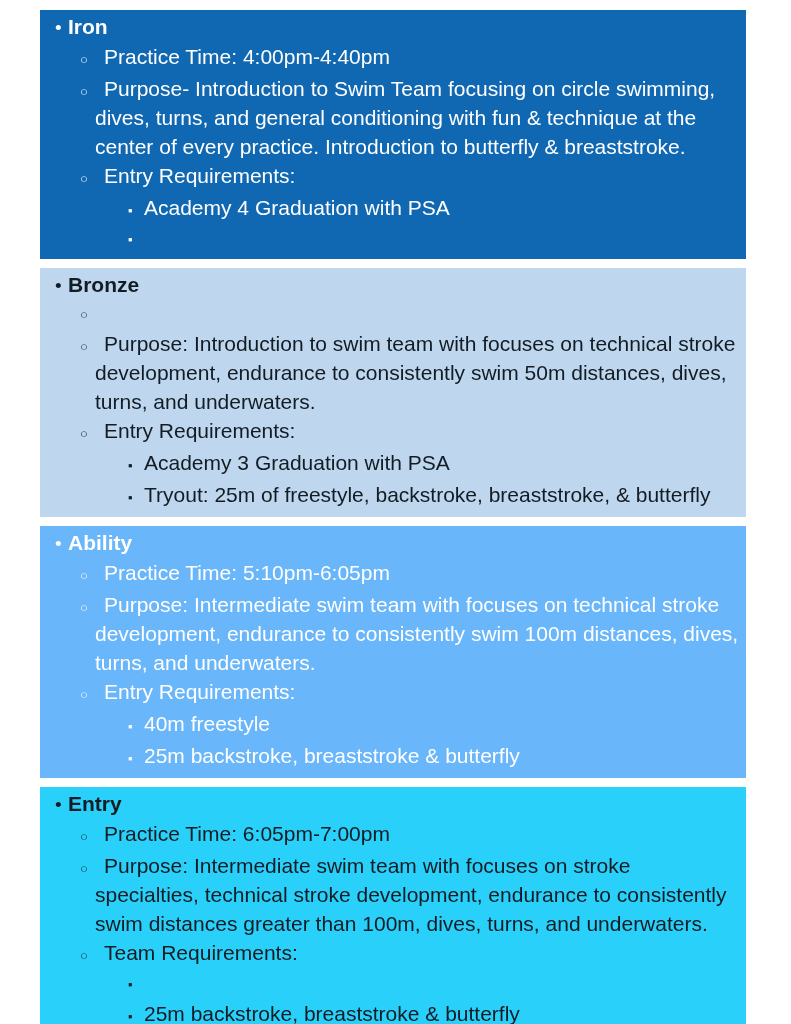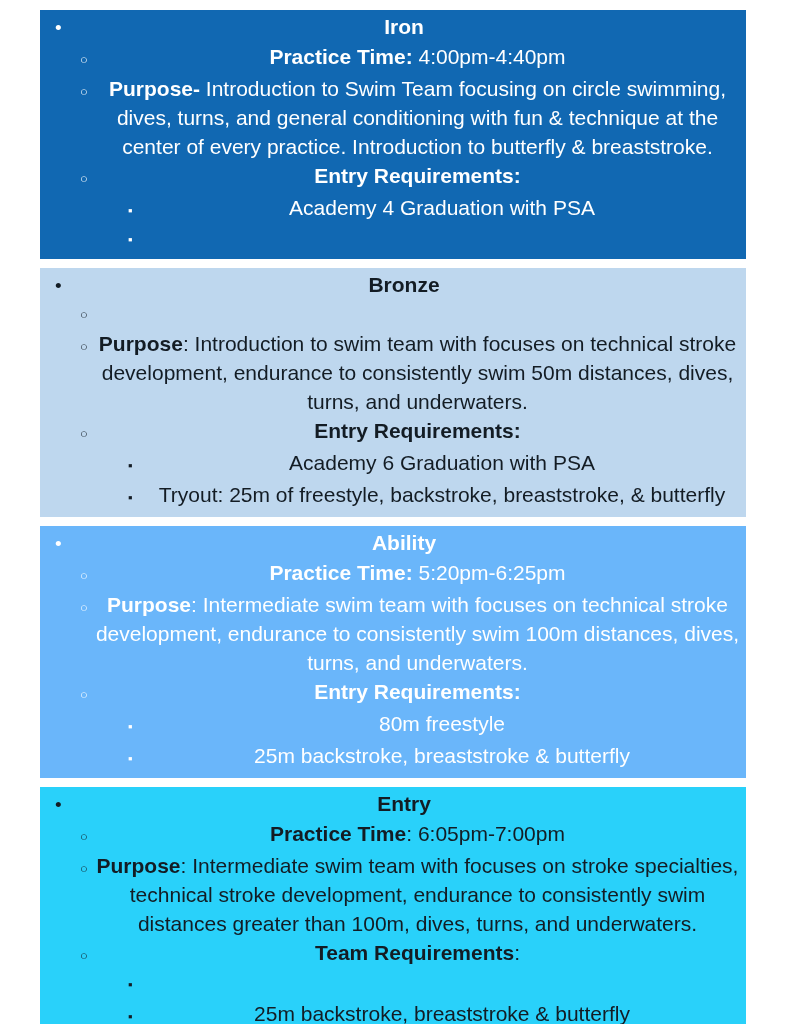--- a/index.html
+++ b/index.html
@@ -22,22 +22,22 @@
   }
   .line { display: flex; align-items: baseline; }
   .bullet { flex: 0 0 auto; text-align: left; }
   .l1 { padding-left: 15px; }
   .l1 .bullet { width: 13px; font-size: 19px; }
   .l1 .txt { font-weight: bold; }
   .l2 { padding-left: 40px; }
   .l2 .bullet { width: 15px; font-size: 13px; }
   .l3 { padding-left: 88px; }
   .l3 .bullet { width: 16px; font-size: 13px; }
-  .txt { flex: 1 1 auto; text-align: center; }
-  b { font-weight: bold; }
+  .txt { flex: 1 1 auto; }
+  b { font-weight: normal; margin-left: 9px; }
 </style>
 </head>
 <body>
 
 <div class="page">
 
   <div class="section" style="background: rgb(17, 104, 178); color: rgb(255, 255, 255);">
     <div class="line l1">
       <span class="bullet">•</span>
       <span class="txt">Iron</span>
@@ -74,48 +74,48 @@
     <div class="line l2">
       <span class="bullet">○</span>
       <span class="txt"><b>Purpose</b><span>: Introduction to swim team with focuses on technical stroke development, endurance to consistently swim 50m distances, dives, turns, and underwaters.</span></span>
     </div>
     <div class="line l2">
       <span class="bullet">○</span>
       <span class="txt"><b>Entry Requirements:</b><span></span></span>
     </div>
     <div class="line l3">
       <span class="bullet">▪</span>
-      <span class="txt">Academy 6 Graduation with PSA</span>
+      <span class="txt">Academy 3 Graduation with PSA</span>
     </div>
     <div class="line l3">
       <span class="bullet">▪</span>
       <span class="txt">Tryout: 25m of freestyle, backstroke, breaststroke, &amp; butterfly</span>
     </div>
   </div>
 
   <div class="section" style="background: rgb(106, 182, 250); color: rgb(255, 255, 255);">
     <div class="line l1">
       <span class="bullet">•</span>
       <span class="txt">Ability</span>
     </div>
     <div class="line l2">
       <span class="bullet">○</span>
-      <span class="txt"><b>Practice Time:</b><span> 5:20pm-6:25pm</span></span>
+      <span class="txt"><b>Practice Time:</b><span> 5:10pm-6:05pm</span></span>
     </div>
     <div class="line l2">
       <span class="bullet">○</span>
       <span class="txt"><b>Purpose</b><span>: Intermediate swim team with focuses on technical stroke development, endurance to consistently swim 100m distances, dives, turns, and underwaters.</span></span>
     </div>
     <div class="line l2">
       <span class="bullet">○</span>
       <span class="txt"><b>Entry Requirements:</b><span></span></span>
     </div>
     <div class="line l3">
       <span class="bullet">▪</span>
-      <span class="txt">80m freestyle</span>
+      <span class="txt">40m freestyle</span>
     </div>
     <div class="line l3">
       <span class="bullet">▪</span>
       <span class="txt">25m backstroke, breaststroke &amp; butterfly</span>
     </div>
   </div>
 
   <div class="section" style="background: rgb(41, 209, 250); color: rgb(19, 28, 36);">
     <div class="line l1">
       <span class="bullet">•</span>

